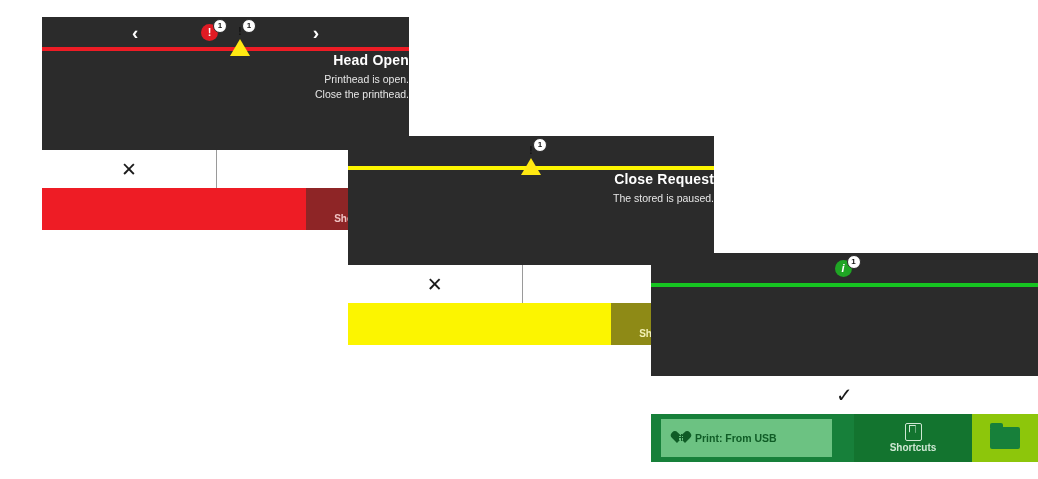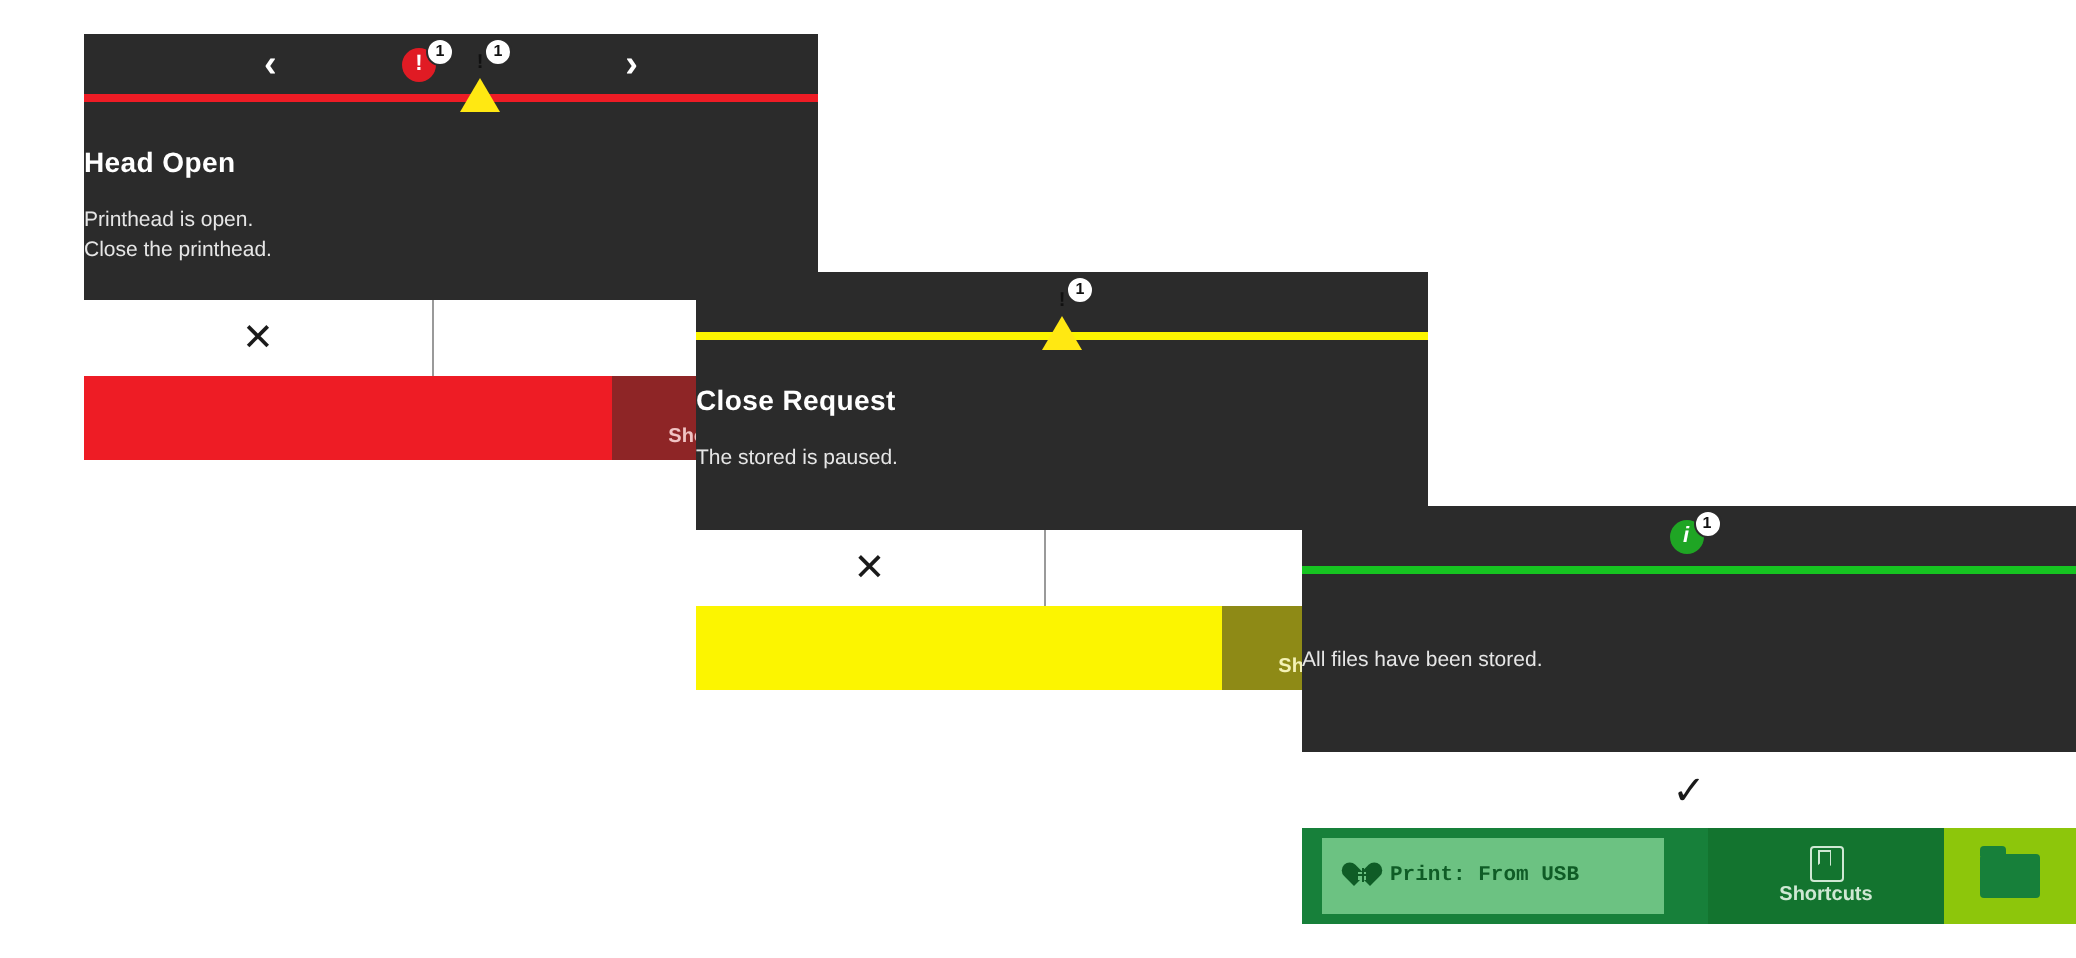--- a/index.html
+++ b/index.html
@@ -40,23 +40,23 @@
     text-align:center;color:#111;font-size:10px;font-weight:bold;line-height:1;}
 
   .info-circle{width:17px;height:17px;border-radius:50%;background:#1fa524;
     margin-top:2px;display:flex;align-items:center;justify-content:center;
     color:#ffffff;font-size:11px;font-weight:bold;font-style:italic;line-height:1;}
 
   
   .rule{height:4px;width:100%;}
 
   
-  .body{padding-top:22px;text-align:left;}
+  .body{padding-top:1px;text-align:right;}
   .title{color:#ffffff;font-size:14px;font-weight:bold;letter-spacing:.2px;}
-  .msg{color:#e6e6e6;font-size:10.5px;line-height:15px;margin-top:14px;}
+  .msg{color:#e6e6e6;font-size:10.5px;line-height:15px;margin-top:4px;}
 
   
   .actions{position:absolute;left:0;right:0;display:flex;background:#ffffff;}
   .act{flex:1;display:flex;align-items:center;justify-content:center;
     height:38px;color:#1a1a1a;font-size:13px;font-weight:bold;}
   .act.dismiss{border-right:1px solid #9a9a9a;}
   .act.help{justify-content:flex-end;padding-right:18px;}
   .act .x{font-size:19px;font-weight:bold;}
   .act .check{font-size:20px;font-weight:bold;}
 
@@ -85,21 +85,21 @@
   .folderbtn{width:66px;background:#8dc60b;display:flex;align-items:center;
     justify-content:center;}
   .folder{width:30px;height:22px;background:#17803a;border-radius:2px;
     position:relative;}
   .folder:before{content:"";position:absolute;left:0;top:-4px;width:13px;
     height:5px;background:#17803a;border-radius:2px 2px 0 0;}
 
   .chip{position:absolute;left:10px;right:22px;top:5px;bottom:5px;
     background:#6cc282;display:flex;align-items:center;padding-left:13px;
     gap:7px;box-sizing:border-box;}
-  .chip .lbl{color:#0f5c26;font-size:10.5px;font-weight:bold;font-family:Liberation Mono, monospace;}
+  .chip .lbl{color:#0f5c26;font-size:10.5px;font-weight:bold;}
   .heart{width:14px;height:13px;position:relative;}
   .heart:before,.heart:after{content:"";position:absolute;top:0;width:8px;
     height:11px;background:#0f5c26;border-radius:5px 5px 0 0;}
   .heart:before{left:3px;transform:rotate(-45deg);transform-origin:0 100%;}
   .heart:after{left:3px;transform:rotate(45deg);transform-origin:100% 100%;}
   .heart .plus{position:absolute;left:5px;top:4px;width:4px;height:4px;
     background:#6cc282;z-index:2;}
   .heart .plus:before{content:"";position:absolute;left:-1.6px;top:1.2px;
     width:7px;height:1.6px;background:#0f5c26;}
   .heart .plus:after{content:"";position:absolute;left:1.7px;top:-1.2px;
@@ -200,23 +200,20 @@
       <span class="ico">
         <span class="info-circle">i</span>
         <span class="badge">1</span>
       </span>
     </div>
   </div>
 
   <div class="rule" style="background:#16c421"></div>
 
   <div class="body">
-    <div class="msg">
-      <div>All files have been stored.</div>
-    </div>
   </div>
 
   <div class="actions" style="bottom:48px">
     <div class="act">
       <span class="check">✓</span>
     </div>
   </div>
 
   <div class="bottom">
     <div class="fill">

